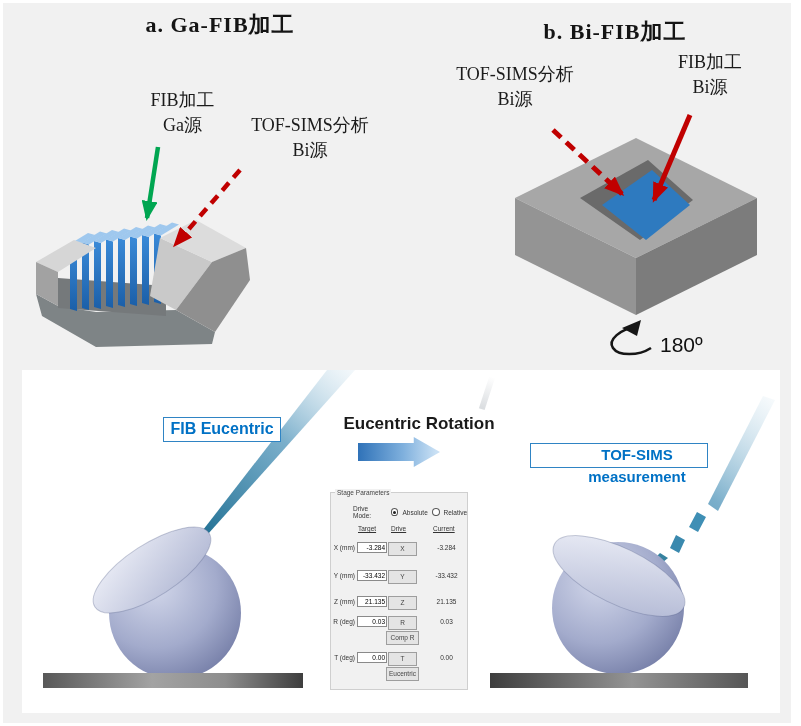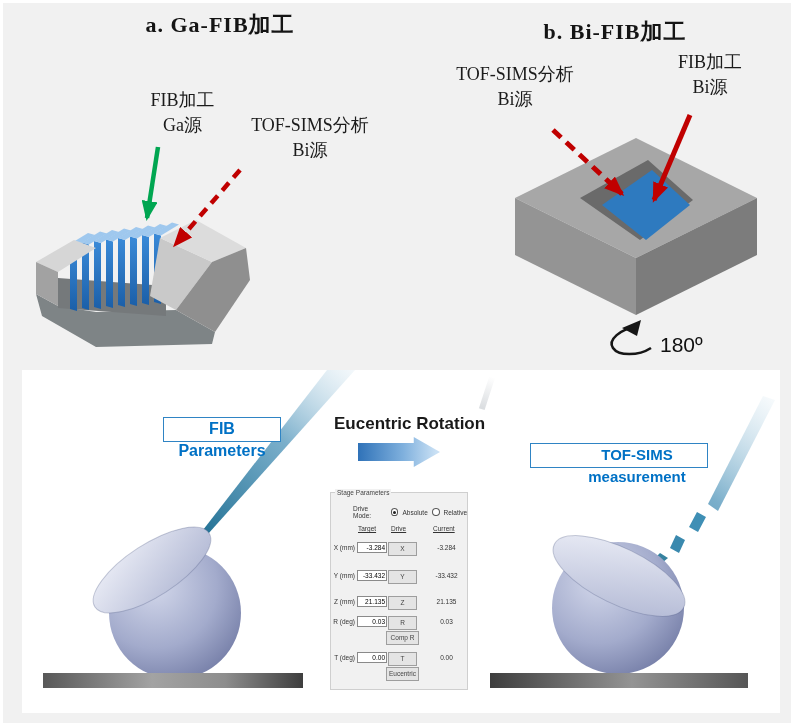--- a/index.html
+++ b/index.html
@@ -9,21 +9,21 @@
   .abs{position:absolute;}
   .panel-title{font-family:"Liberation Serif","DejaVu Serif",serif;font-weight:bold;
                font-size:22px;color:#141414;text-align:center;letter-spacing:1px;}
   .cjk-label{font-family:"Liberation Serif","DejaVu Serif",serif;font-size:18px;
              color:#1b1b1b;text-align:center;line-height:25px;}
   #panelC{position:absolute;left:22px;top:370px;width:758px;height:343px;background:#ffffff;}
   .blue-box{position:absolute;border:1.5px solid #2f84c4;background:#ffffff;color:#0071c5;
             font-weight:bold;text-align:center;box-sizing:border-box;}
   #fibBox{left:141px;top:47px;width:118px;height:25px;font-size:16px;line-height:22px;}
   #tofBox{left:508px;top:73px;width:178px;height:25px;font-size:15px;line-height:22px;padding-left:36px;}
-  #eucLabel{left:312px;top:44px;width:170px;font-size:17px;font-weight:bold;color:#1a1a1a;text-align:left;}
+  #eucLabel{left:312px;top:44px;width:170px;font-size:17px;font-weight:bold;color:#1a1a1a;text-align:center;}
   #eucArrow{left:336px;top:67px;width:82px;height:30px;
             background:linear-gradient(90deg,#2f72b8,#7fb0dd 55%,#c9e0f4 95%);
             clip-path:polygon(0 20%,68% 20%,68% 0%,100% 50%,68% 100%,68% 80%,0 80%);}
   .stage-bar{position:absolute;height:15px;}
   #barL{left:21px;top:303px;width:260px;
         background:linear-gradient(90deg,#585858,#a3a3a3 42%,#8d8d8d 70%,#3e3e3e);}
   #barR{left:468px;top:303px;width:258px;
         background:linear-gradient(90deg,#3e3e3e,#949494 55%,#565656);}
   
   #stage{left:308px;top:122px;width:136px;height:196px;background:#f1f1f1;
@@ -191,21 +191,21 @@
       </g>
 
       <g>
         <circle cx="596" cy="238" r="66" fill="url(#bodyGrad)"></circle>
         <ellipse cx="597" cy="206" rx="72" ry="28" transform="rotate(26 597 206)" fill="url(#cutGrad)" stroke="rgba(90,100,140,0.35)" stroke-width="1"></ellipse>
       </g>
     </svg>
 
     <div class="abs" id="wisp"></div>
 
-    <div class="blue-box" id="fibBox">FIB Parameters</div>
+    <div class="blue-box" id="fibBox">FIB Eucentric</div>
     <div class="abs" id="eucLabel">Eucentric Rotation</div>
     <div class="abs" id="eucArrow"></div>
     <div class="blue-box" id="tofBox">TOF-SIMS measurement</div>
 
     <div class="stage-bar" id="barL"></div>
     <div class="stage-bar" id="barR"></div>
 
     <div class="abs" id="stage">
       <div class="gtitle">Stage Parameters</div>
 

